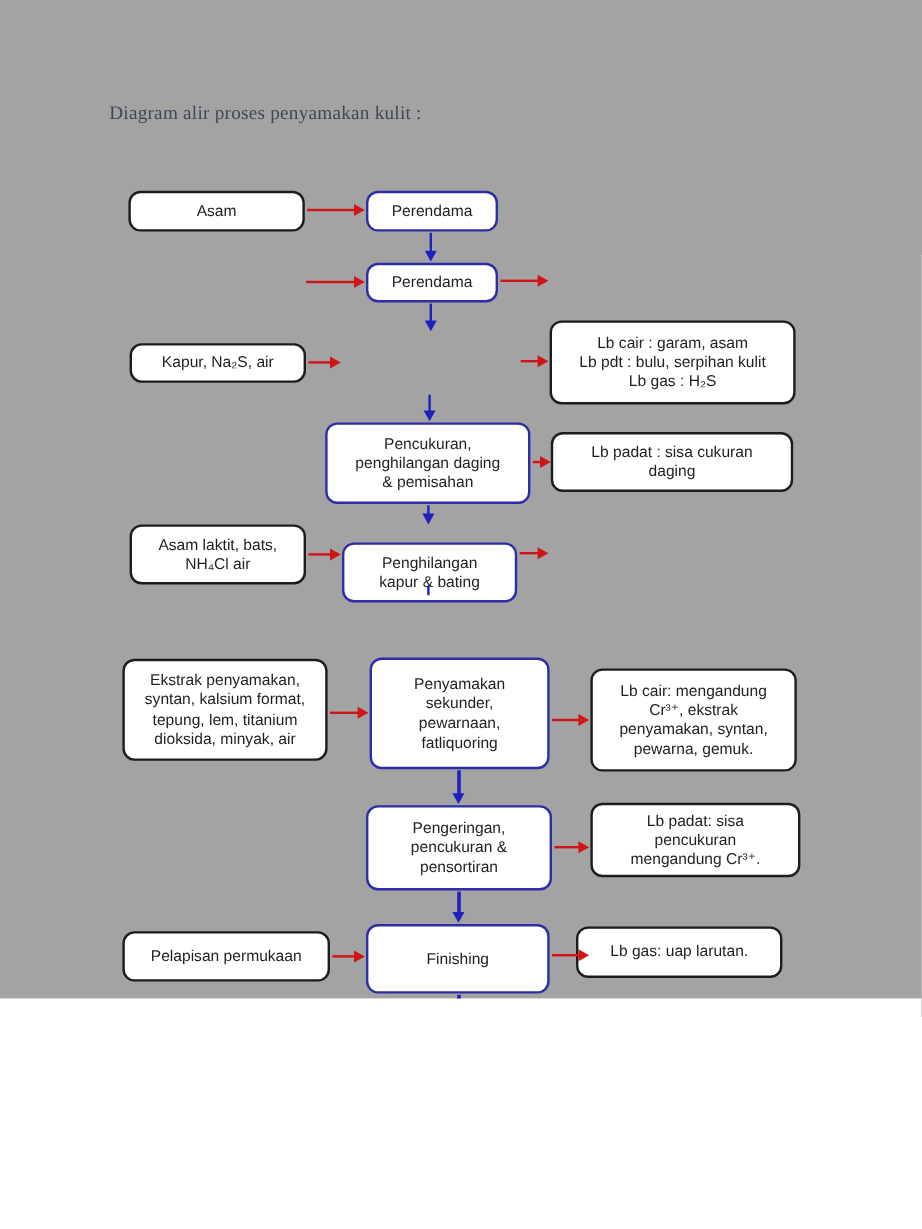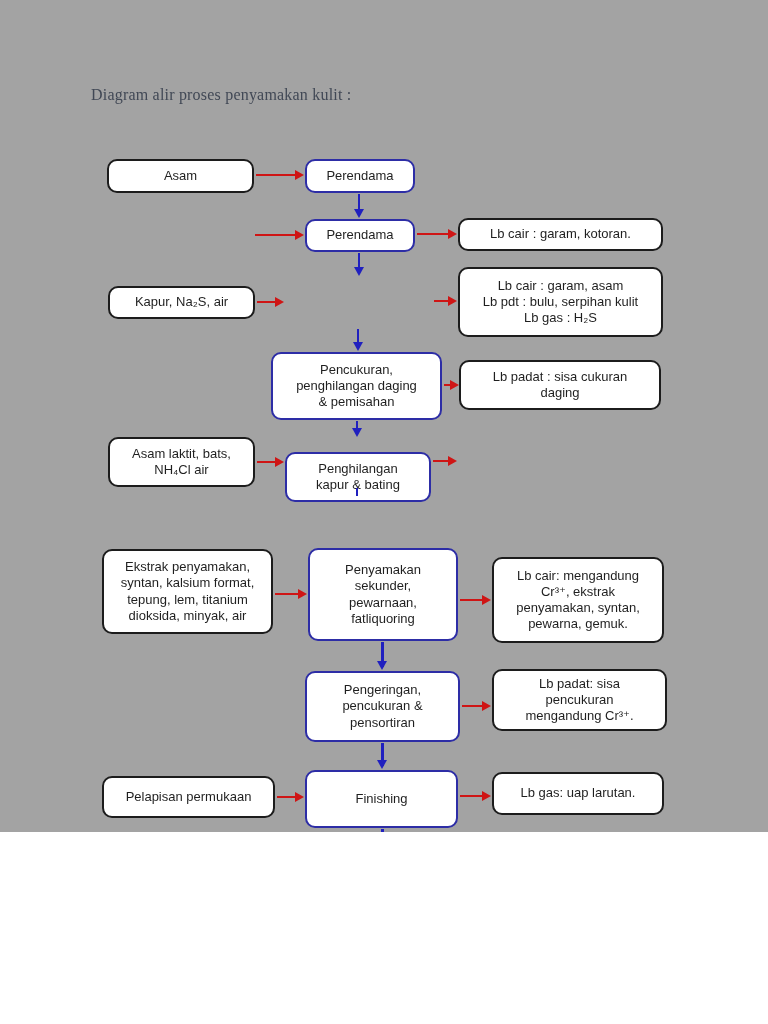--- a/index.html
+++ b/index.html
@@ -42,21 +42,20 @@
 </head>
 <body>
 
 <div class="page">
 
   <div class="title">Diagram alir proses penyamakan kulit :</div>
 
   <div class="box io" style="left:107px; top:159px; width:147px; height:34px;">Asam</div>
   <div class="box process" style="left:305px; top:159px; width:110px; height:34px;">Perendama</div>
   <div class="box process" style="left:305px; top:219px; width:110px; height:33px;">Perendama</div>
-  <div class="box io" style="left:458px; top:218px; width:205px; height:33px;">Lb cair : garam, kotoran.</div>
   <div class="box io" style="left:108px; top:286px; width:147px; height:33px;">Kapur, Na₂S, air</div>
   <div class="box io" style="left:458px; top:267px; width:205px; height:70px;">Lb cair : garam, asam
 Lb pdt : bulu, serpihan kulit
 Lb gas : H₂S</div>
   <div class="box process" style="left:271px; top:352px; width:171px; height:68px;">Pencukuran,
 penghilangan daging
 &amp; pemisahan</div>
   <div class="box io" style="left:459px; top:360px; width:202px; height:50px;">Lb padat : sisa cukuran
 daging</div>
   <div class="box io" style="left:108px; top:437px; width:147px; height:50px;">Asam laktit, bats,
@@ -77,21 +76,21 @@
 penyamakan, syntan,
 pewarna, gemuk.</div>
   <div class="box process" style="left:305px; top:671px; width:155px; height:71px;">Pengeringan,
 pencukuran &amp;
 pensortiran</div>
   <div class="box io" style="left:492px; top:669px; width:175px; height:62px;">Lb padat: sisa
 pencukuran
 mengandung Cr³⁺.</div>
   <div class="box io" style="left:102px; top:776px; width:173px; height:42px;">Pelapisan permukaan</div>
   <div class="box process" style="left:305px; top:770px; width:153px; height:58px;">Finishing</div>
-  <div class="box io" style="left:492px; top:772px; width:172px; height:43px;">Lb gas: uap larutan.</div>
+  <div class="box io" style="left:480px; top:772px; width:172px; height:43px;">Lb gas: uap larutan.</div>
   <div class="box process bold" style="left:307px; top:862px; width:153px; height:46px;">PRODUK KULIT</div>
 
   <div class="h-arrow" style="left:256px; top:174px; width:45px;"></div>
   <div class="h-arrow" style="left:255px; top:234px; width:46px;"></div>
   <div class="h-arrow" style="left:417px; top:233px; width:37px;"></div>
   <div class="h-arrow" style="left:257px; top:301px; width:24px;"></div>
   <div class="h-arrow" style="left:434px; top:300px; width:20px;"></div>
   <div class="h-arrow" style="left:444px; top:384px; width:12px;"></div>
   <div class="h-arrow" style="left:257px; top:461px; width:24px;"></div>
   <div class="h-arrow" style="left:433px; top:460px; width:21px;"></div>

